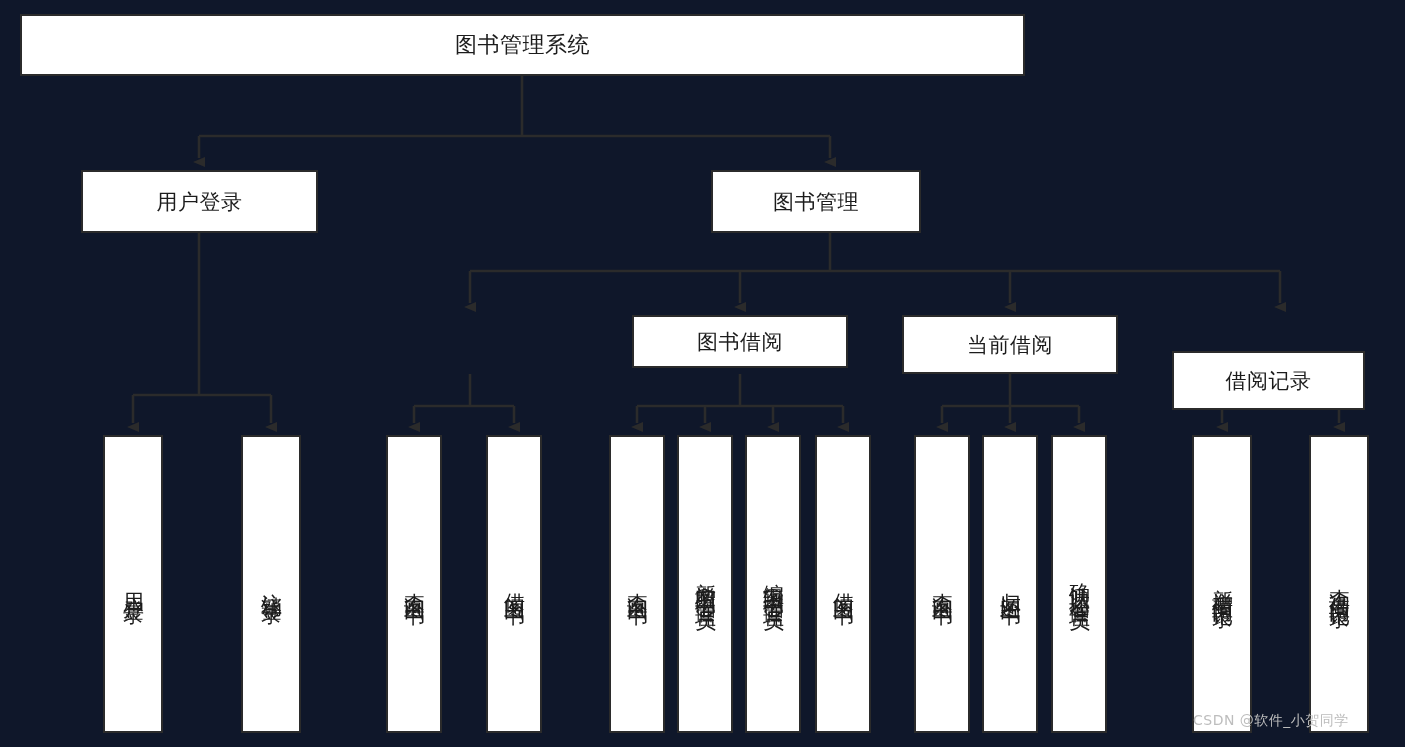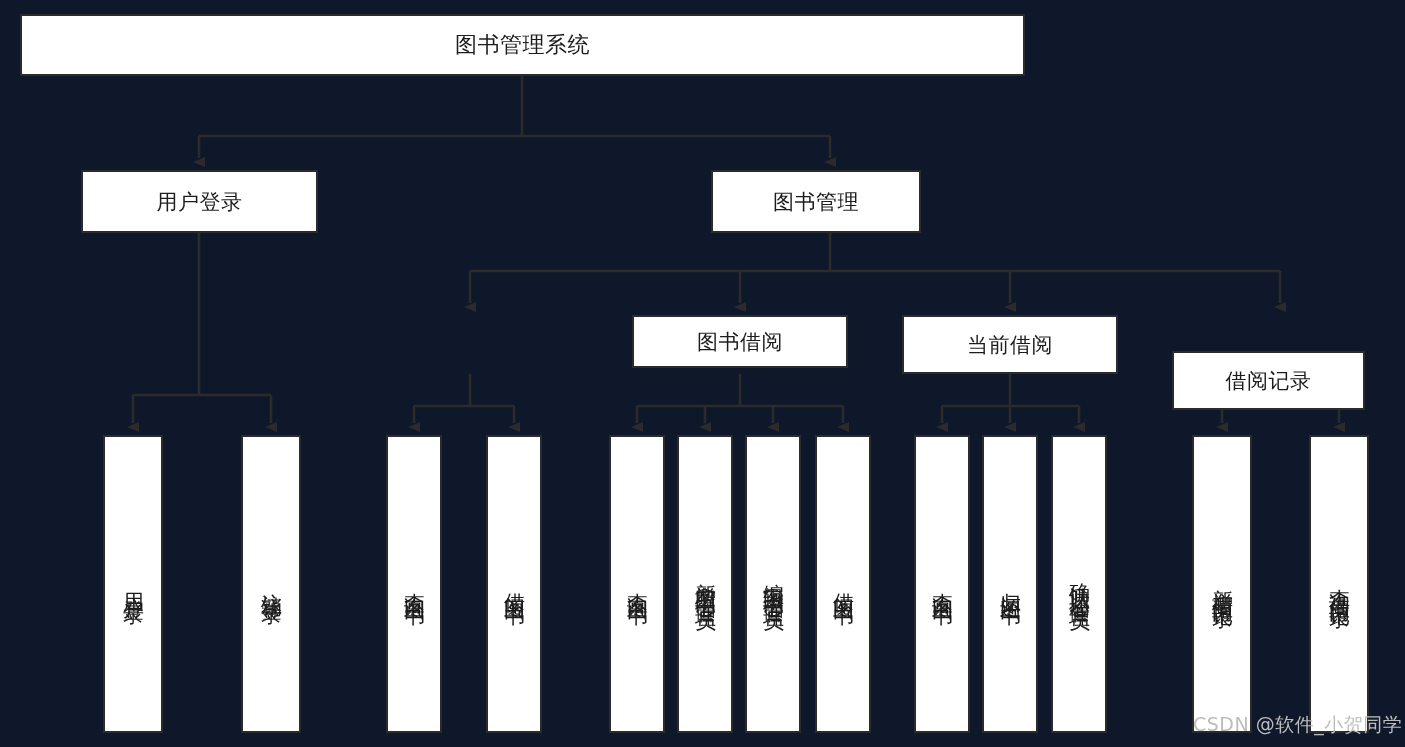--- a/index.html
+++ b/index.html
@@ -51,21 +51,21 @@
     text-orientation: upright;
     letter-spacing: 4px;
     line-height: 1;
     white-space: nowrap;
   }
   .node.root {
     font-size: 22px;
   }
   .watermark {
     position: absolute;
-    font-size: 19px;
+    font-size: 14px;
     color: #bdbdbd;
     white-space: nowrap;
     letter-spacing: 0.5px;
   }
 </style>
 </head>
 <body>
 
 <div id="canvas">
 

